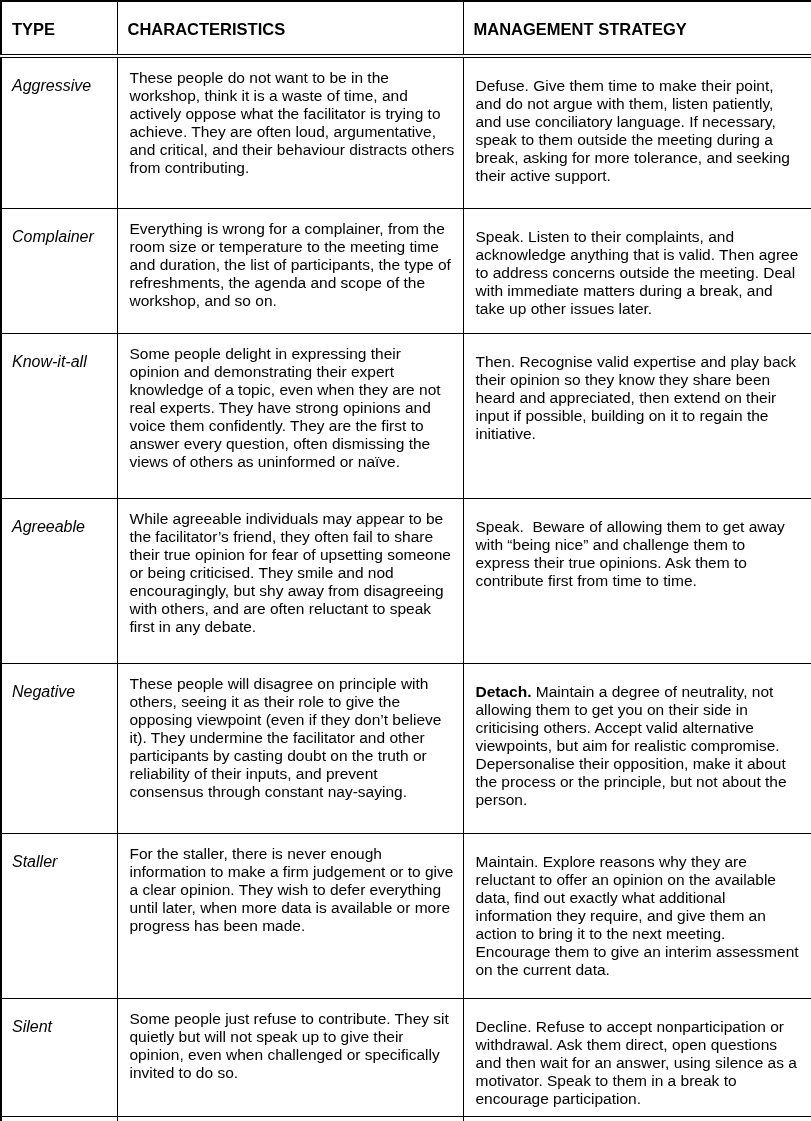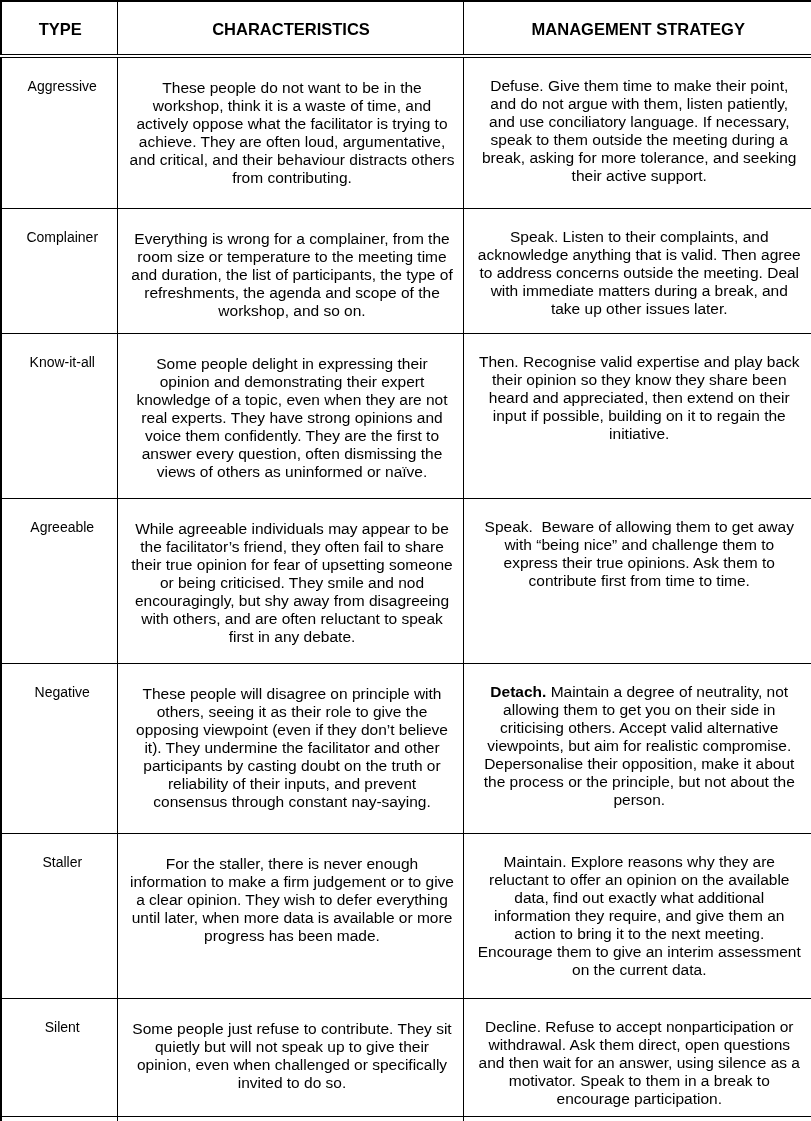--- a/index.html
+++ b/index.html
@@ -22,44 +22,45 @@
     width: 811px;
     border: 2px solid #000000;
   }
   table.types-table col.c-type  { width: 116px; }
   table.types-table col.c-char  { width: 346px; }
   table.types-table col.c-strat { width: 349px; }
 
   th, td {
     border: 1px solid #000000;
     vertical-align: top;
-    text-align: center;
+    text-align: left;
     overflow: hidden;
   }
   thead th {
     height: 55px;
     vertical-align: middle;
     padding: 6px 8px 4px 10px;
     font-size: 16.5px;
     font-weight: bold;
     letter-spacing: 0px;
     border-bottom: 4px double #000000;
     box-sizing: border-box;
   }
   td {
     font-size: 15.5px;
     line-height: 18px;
     box-sizing: border-box;
   }
   td.type-cell  { padding: 19px 4px 8px 10px; }
-  td.char-cell  { padding: 21px 8px 8px 12px; }
+  td.char-cell  { padding: 11px 8px 8px 12px; }
   td.strat-cell { padding: 19px 8px 8px 12px; }
 
   .type-name {
-    font-size: 14px;
+    font-style: italic;
+    font-size: 16px;
   }
   p.cell-text { margin: 0; }
   .lead {
   }
   .lead.bold {
     font-weight: bold;
   }
 
   
   tr.r0 { height: 152px; }

